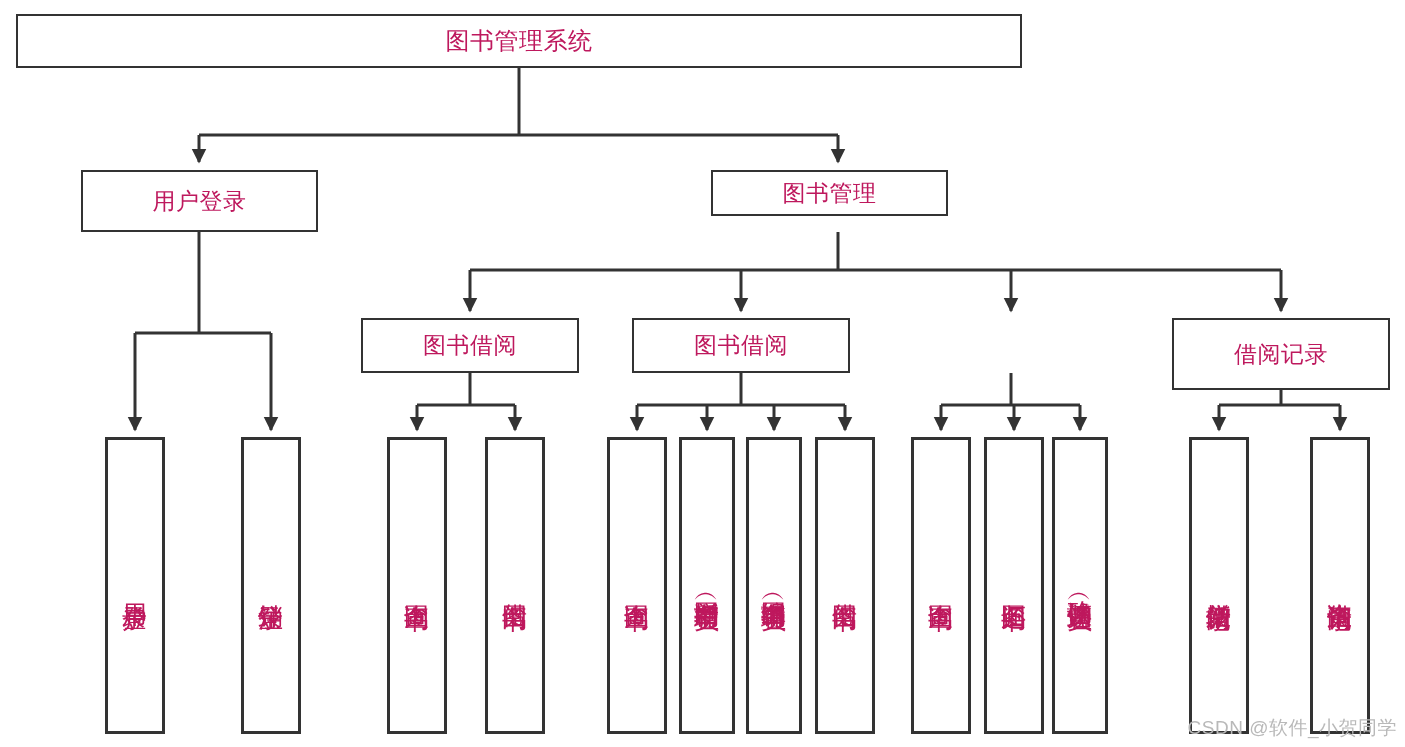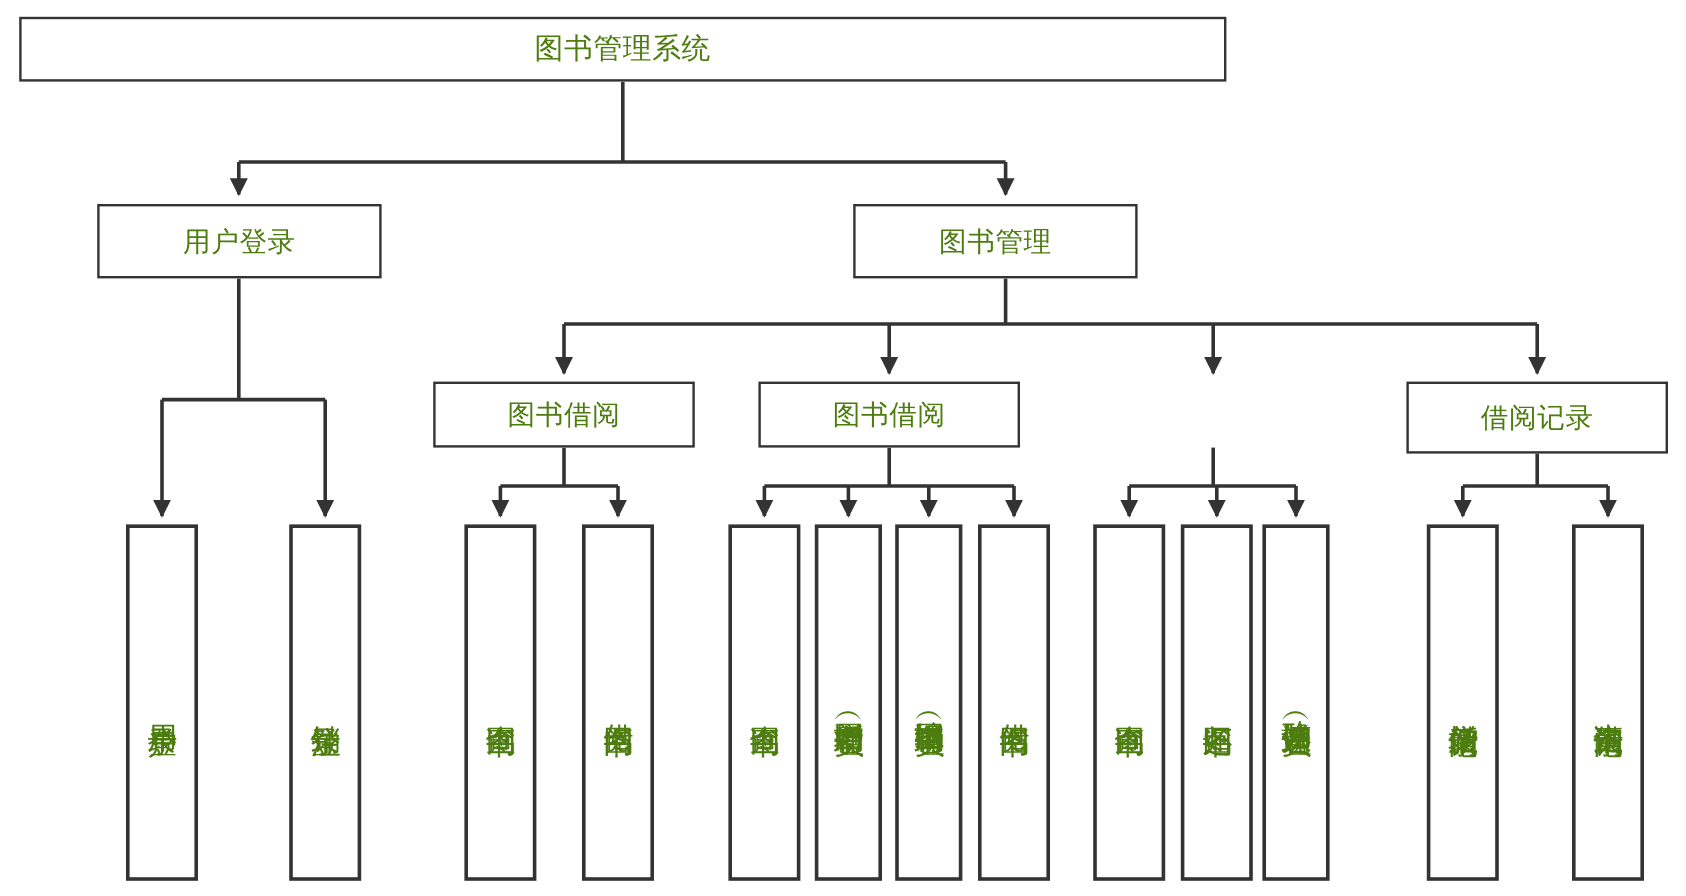--- a/index.html
+++ b/index.html
@@ -33,21 +33,21 @@
     box-sizing: border-box;
     background: #ffffff;
     border: 2.5px solid #333333;
     display: flex;
     align-items: center;
     justify-content: center;
     overflow: hidden;
   }
   .node-label {
     font-size: 23px;
-    color: #4d7c0f;
+    color: #be185d;
     line-height: 1.15;
     white-space: nowrap;
     letter-spacing: 0.5px;
   }
   .node.root .node-label { font-size: 24px; }
   .node.leaf {
     border-width: 3px;
     align-items: center;
     justify-content: center;
   }
@@ -128,31 +128,31 @@
     </g>
   </svg>
 
   <div class="node root" style="left:16px; top:14px; width:1006px; height:54px;">
     <span class="node-label">图书管理系统</span>
   </div>
 
   <div class="node lvl2" style="left:81px; top:170px; width:237px; height:62px;">
     <span class="node-label">用户登录</span>
   </div>
-  <div class="node lvl2" style="left:711px; top:170px; width:237px; height:62px;">
+  <div class="node lvl2" style="left:711px; top:170px; width:237px; height:46px;">
     <span class="node-label">图书管理</span>
   </div>
 
   <div class="node lvl3" style="left:361px; top:318px; width:218px; height:55px;">
     <span class="node-label">图书借阅</span>
   </div>
   <div class="node lvl3" style="left:632px; top:318px; width:218px; height:55px;">
     <span class="node-label">图书借阅</span>
   </div>
-  <div class="node lvl3" style="left:1172px; top:318px; width:218px; height:60px;">
+  <div class="node lvl3" style="left:1172px; top:318px; width:218px; height:72px;">
     <span class="node-label">借阅记录</span>
   </div>
 
   <div class="node leaf" style="left:105px; top:437px; width:60px; height:297px;">
     <span class="node-label">用户登录</span>
   </div>
   <div class="node leaf" style="left:241px; top:437px; width:60px; height:297px;">
     <span class="node-label">注销登录</span>
   </div>
 
@@ -186,14 +186,15 @@
     <span class="node-label">确认归还（管理员）</span>
   </div>
 
   <div class="node leaf" style="left:1189px; top:437px; width:60px; height:297px;">
     <span class="node-label">新增借阅记录</span>
   </div>
   <div class="node leaf" style="left:1310px; top:437px; width:60px; height:297px;">
     <span class="node-label">查询借阅记录</span>
   </div>
 
+  <div class="watermark">CSDN @软件_小贺同学</div>
 
 </div>
 
 </body></html>

